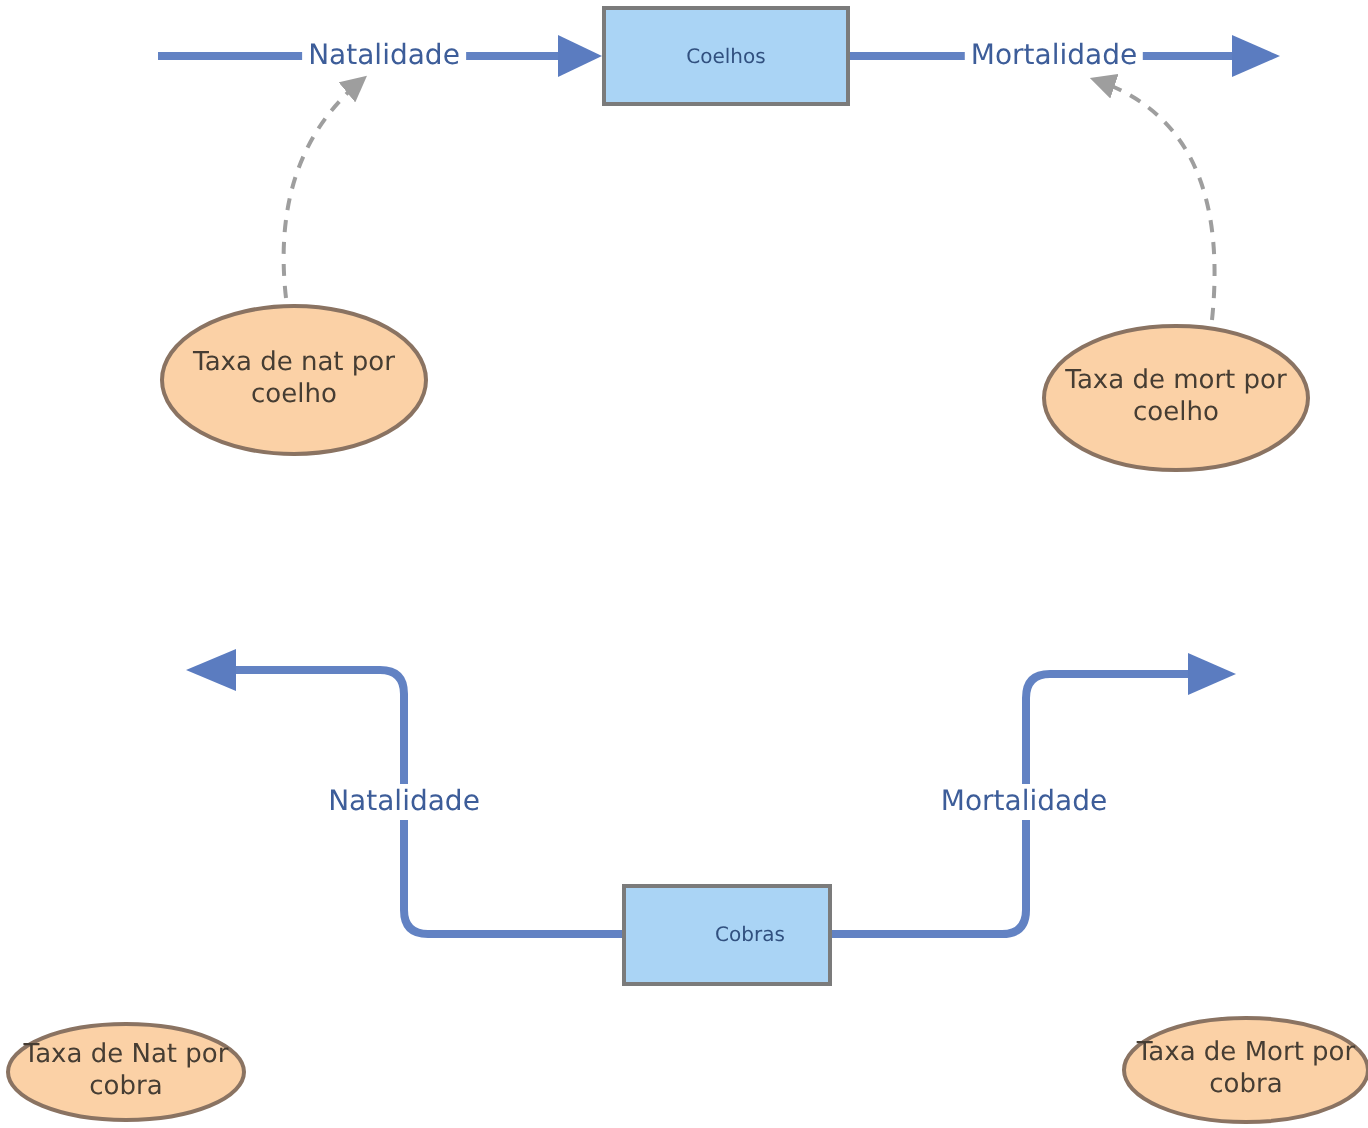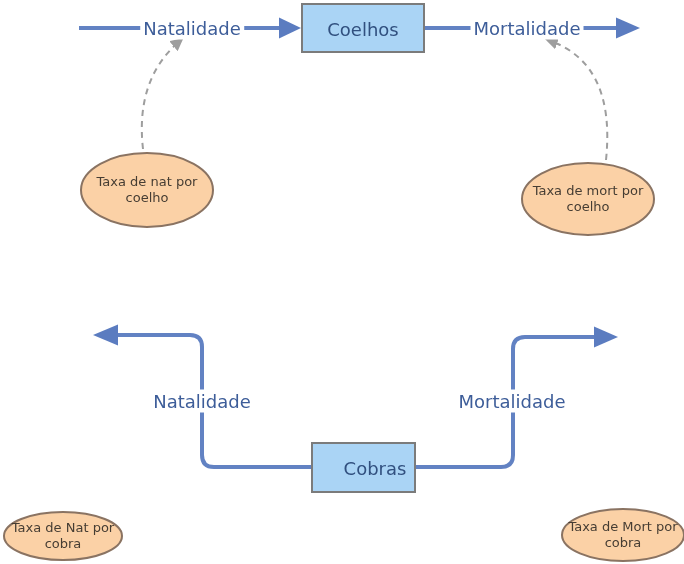--- a/index.html
+++ b/index.html
@@ -32,26 +32,26 @@
   #gray-arrow-head{fill:var(--link-color,#9e9e9e);}
   .label{
     position:absolute;
     transform:translate(-50%,-50%);
     white-space:nowrap;
     text-align:center;
   }
   .flow-label{
     color:var(--flow-label-text,#3d5d99);
     background:var(--bg,#fff);
-    font-size:18px;
+    font-size:14px;
     padding:1px 3px;
   }
   .stock-label{
     color:var(--stock-text,#31507f);
-    font-size:18px;
+    font-size:10px;
   }
   .variable-label{
     color:var(--variable-text,#463d33);
     font-size:13px;
     line-height:16px;
   }
   .variable-label span{display:block;}
 </style>
 </head>
 <body>

